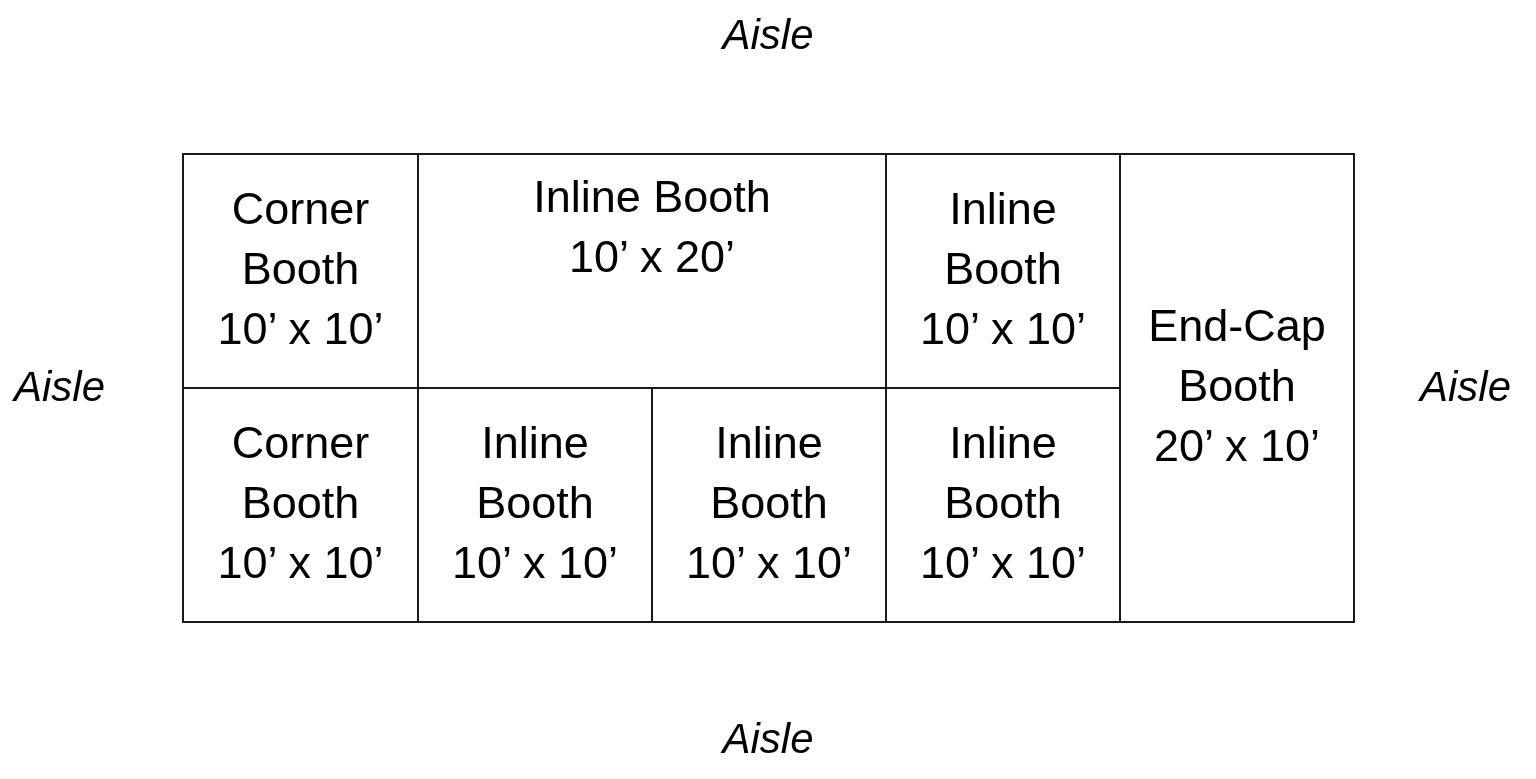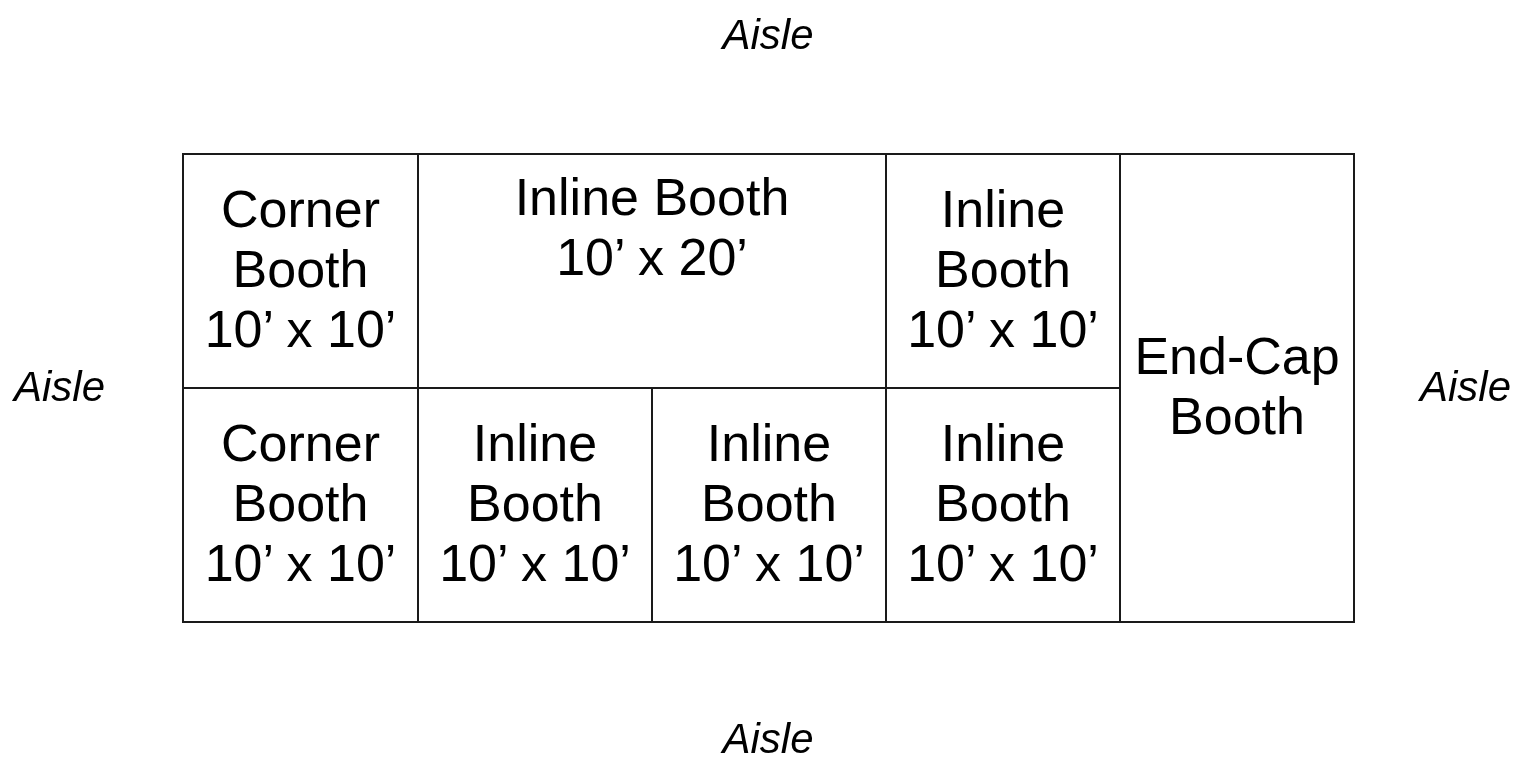--- a/index.html
+++ b/index.html
@@ -5,21 +5,21 @@
     html, body { margin: 0; padding: 0; background: #ffffff; }
     body { width: 1536px; height: 779px; position: relative; overflow: hidden;
       font-family: "Liberation Sans", sans-serif; color: #000; }
     .aisle { position: absolute; font-size: 42px; line-height: 1; white-space: nowrap; font-style: italic; }
     #aisle-top { left: 0; width: 1536px; text-align: center; top: 14px; }
     #aisle-bottom { left: 0; width: 1536px; text-align: center; top: 718px; }
     #aisle-left { left: 14px; top: 366px; }
     #aisle-right { left: 1420px; top: 366px; }
     .booth { position: absolute; box-sizing: border-box; border: 2px solid #1a1a1a;
       display: flex; align-items: center; justify-content: center; text-align: center;
-      font-size: 52px; line-height: 60px; background: #fff; }
+      font-size: 45px; line-height: 60px; background: #fff; }
     .booth .txt { display: block; }
   </style>
 </head>
 <body>
 
 <div id="aisle-top" class="aisle">Aisle</div>
 <div id="aisle-left" class="aisle">Aisle</div>
 <div id="aisle-right" class="aisle">Aisle</div>
 <div id="aisle-bottom" class="aisle">Aisle</div>
 
@@ -42,20 +42,21 @@
     <div>
       <span class="txt">Inline</span>
       <span class="txt">Booth</span>
       <span class="txt">10’ x 10’</span>
     </div>
   </div>
   <div class="booth" style="left:1119px; top:153px; width:236px; height:470px; padding-bottom:4px;">
     <div>
       <span class="txt">End-Cap</span>
       <span class="txt">Booth</span>
+      <span class="txt">20’ x 10’</span>
     </div>
   </div>
 
   <div class="booth" style="left:182px; top:387px; width:237px; height:236px; padding-bottom:4px;">
     <div>
       <span class="txt">Corner</span>
       <span class="txt">Booth</span>
       <span class="txt">10’ x 10’</span>
     </div>
   </div>

